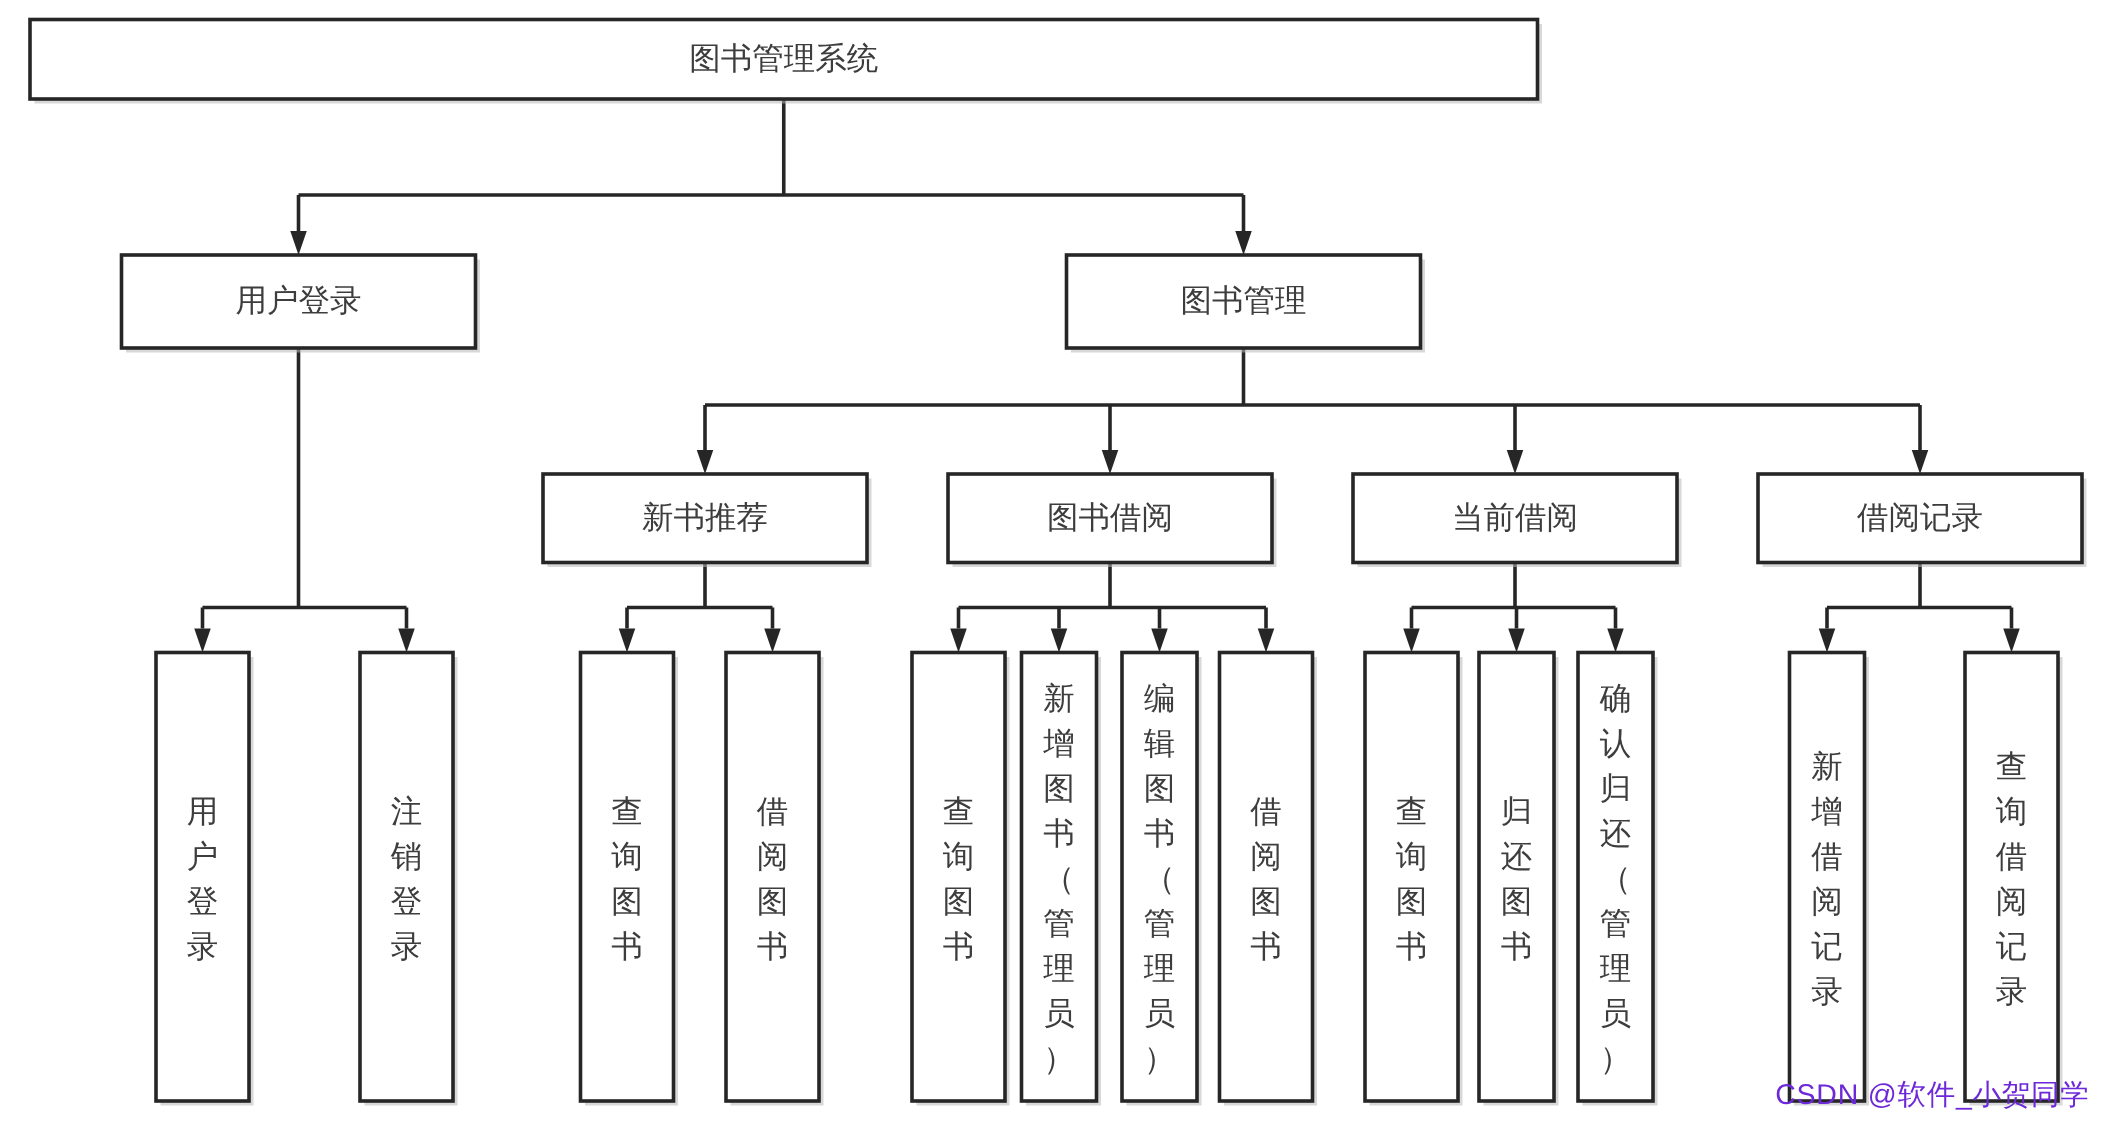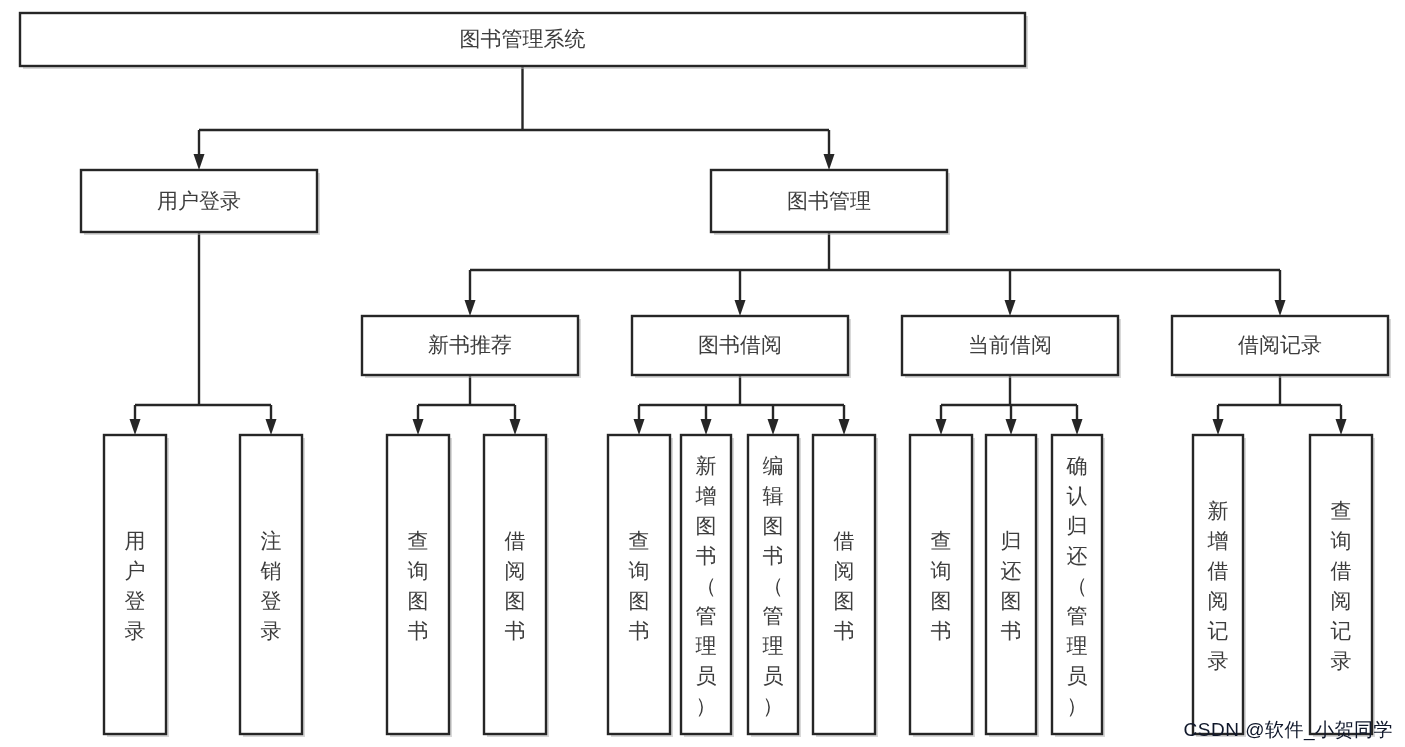--- a/index.html
+++ b/index.html
@@ -57,21 +57,21 @@
     font-family: "Liberation Sans", "DejaVu Sans", sans-serif;
     font-size: 21px;
     text-anchor: middle;
   }
   .watermark {
     position: absolute;
     right: 12px;
     bottom: 4px;
     font-family: "Liberation Sans", "DejaVu Sans", sans-serif;
     font-size: 19px;
-    color: #0f172a;
+    color: #6d28d9;
     letter-spacing: 0.5px;
     white-space: nowrap;
     user-select: none;
   }
 </style>
 </head>
 <body>
 
 <div id="diagram-root">
 

